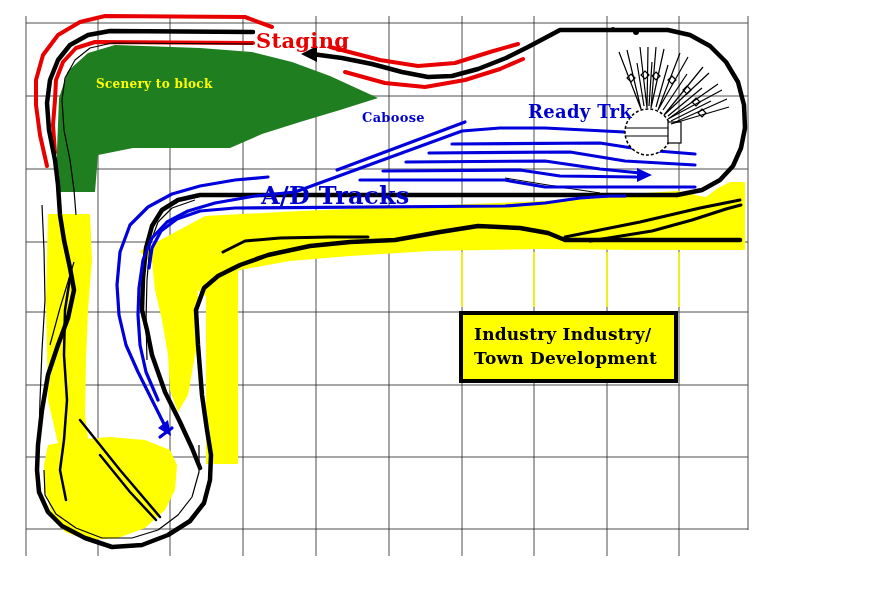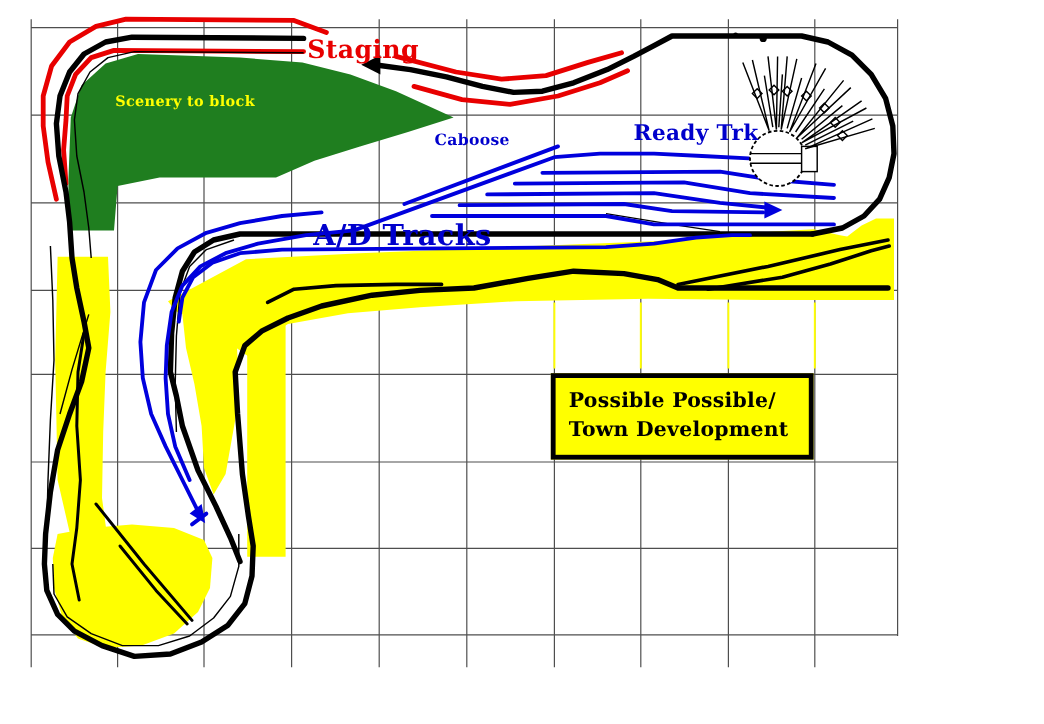--- a/index.html
+++ b/index.html
@@ -148,17 +148,17 @@
 
   <div class="label lbl-scenery">
     <div>Scenery to block</div>
   </div>
 
   <div class="label lbl-caboose">Caboose</div>
   <div class="label lbl-ready">Ready Trk</div>
   <div class="label lbl-ad">A/D Tracks</div>
 
   <div class="industry-box">
-    <div>Possible Possible/</div>
+    <div>Industry Industry/</div>
     <div>Town Development</div>
   </div>
 
 </div>
 
 </body></html>

